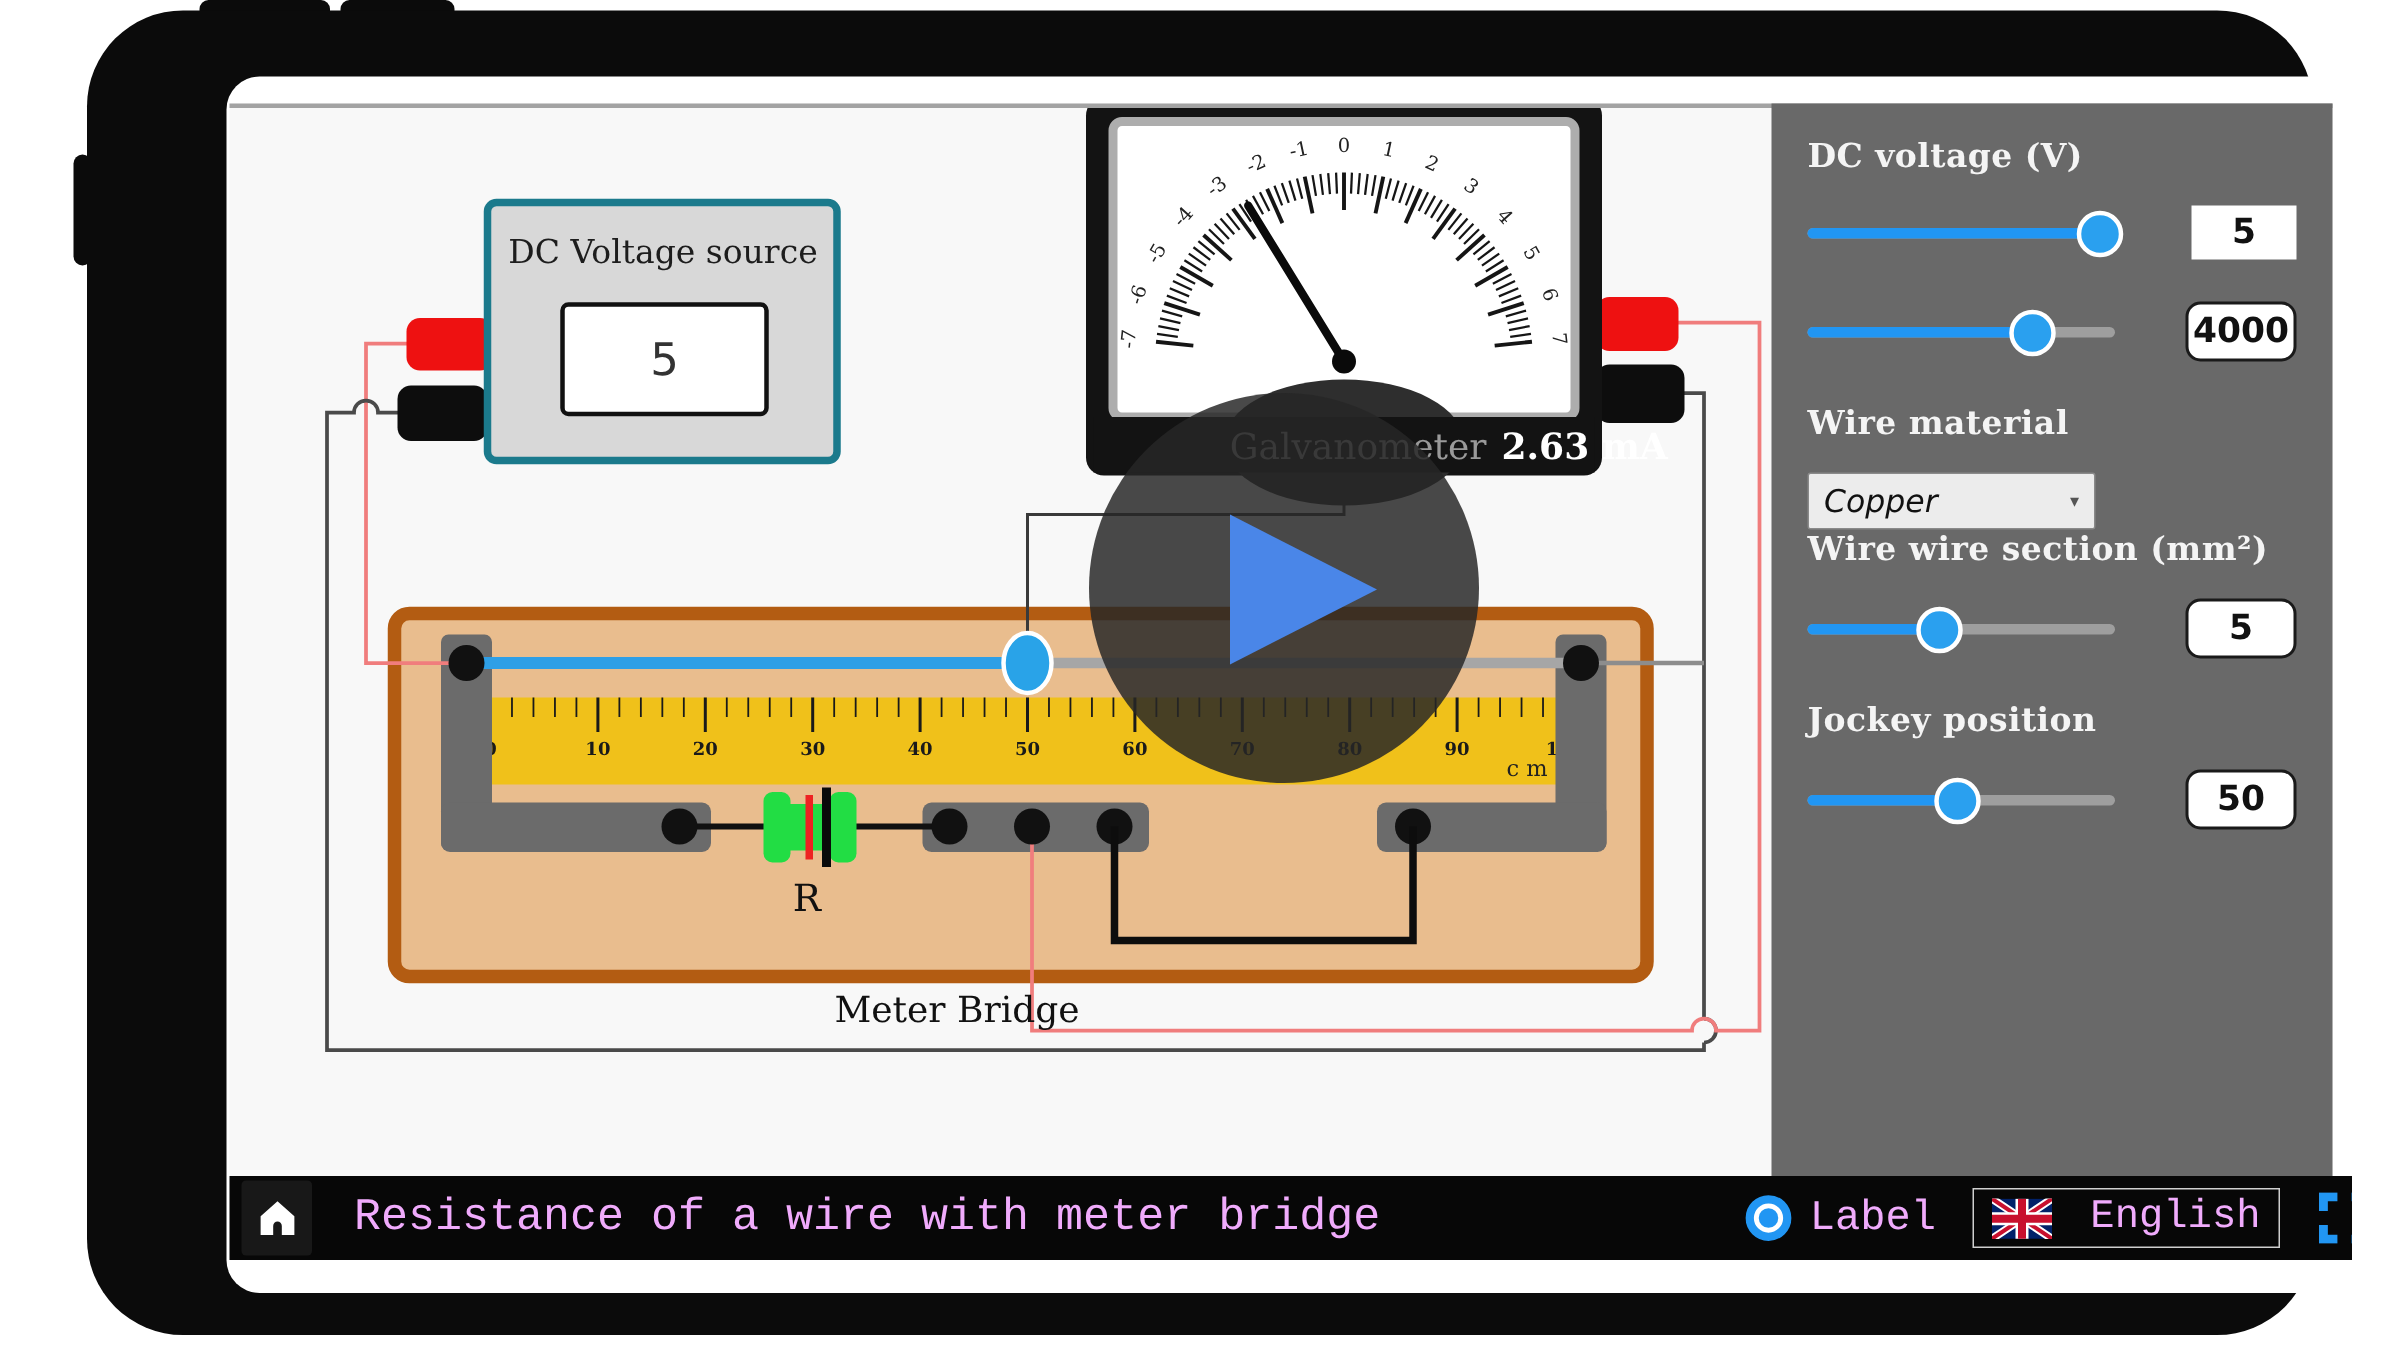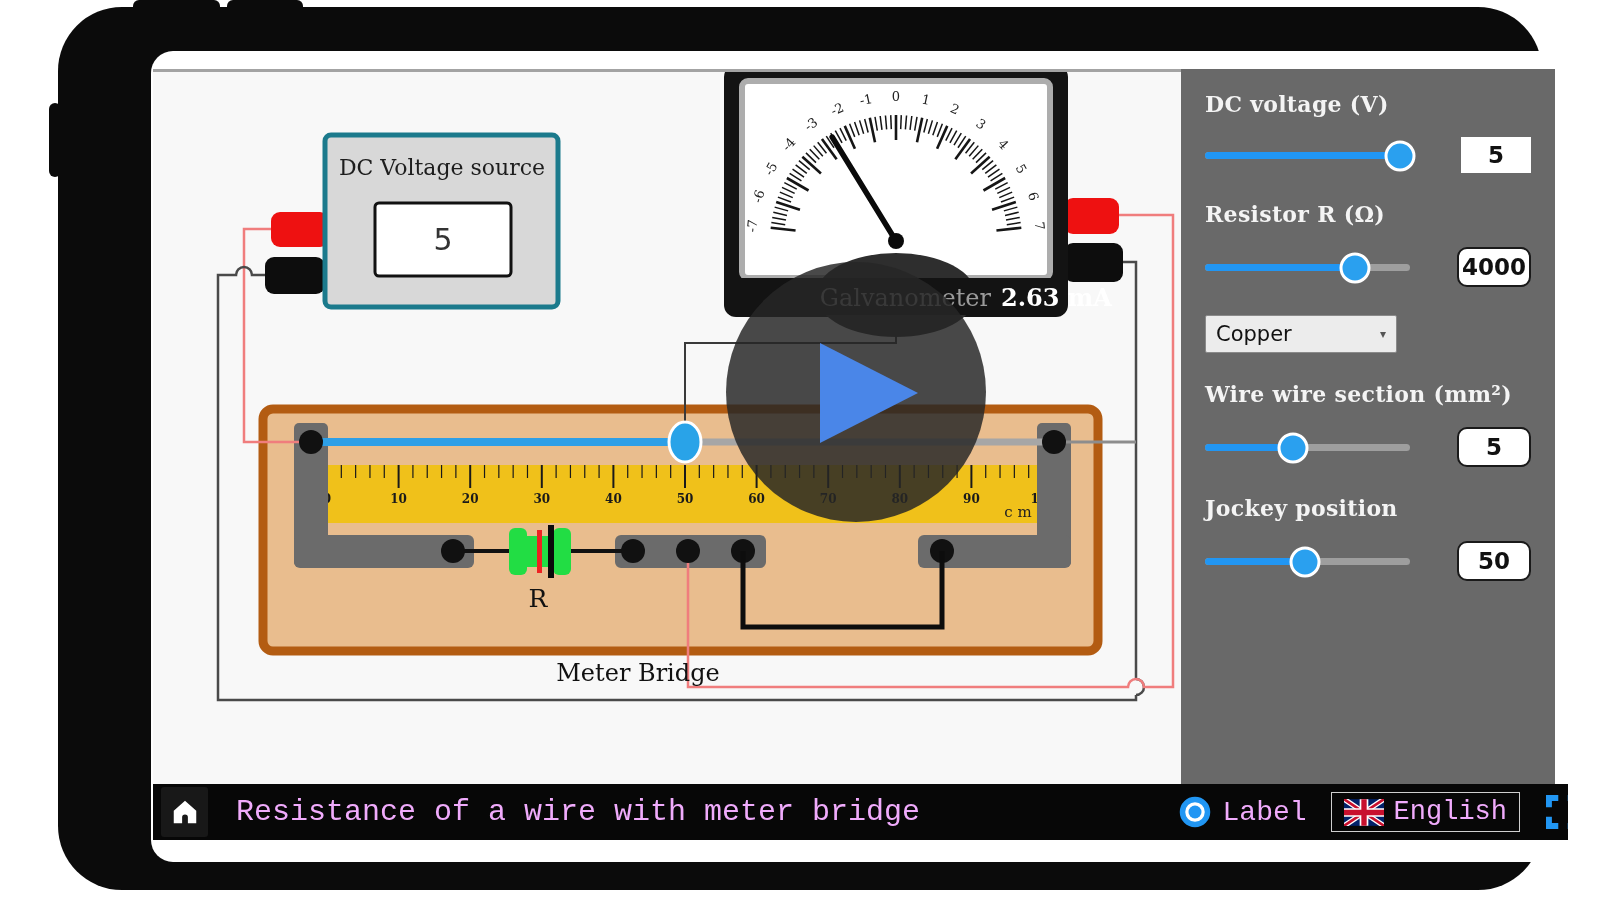--- a/index.html
+++ b/index.html
@@ -28,35 +28,35 @@
   .slider .track{position:absolute;left:0;top:12px;width:100%;height:7px;border-radius:4px;background:#9e9e9e;}
   .slider .fill{position:absolute;left:0;top:12px;height:7px;border-radius:4px;background:#2196f3;}
   .slider .thumb{position:absolute;top:15px;width:31px;height:31px;border-radius:50%;
                  background:#2aa0ef;border:3px solid #fff;box-sizing:border-box;
                  transform:translate(-50%,-50%);}
   .valbox{margin-left:auto;width:70px;height:36px;background:#fff;color:#111;
           display:flex;align-items:center;justify-content:center;
           font-family:"DejaVu Sans",sans-serif;font-weight:bold;font-size:23px;}
   .valbox.rounded{border:2px solid #1a1a1a;border-radius:10px;}
   .select{width:192px;height:38px;background:#ececec;border:1px solid #8a8a8a;border-radius:2px;
-          display:flex;align-items:center;box-sizing:border-box;padding:0 10px;margin-bottom:28px;
-          font-family:"DejaVu Sans",sans-serif;font-size:21px;color:#111;}
+          display:flex;align-items:center;box-sizing:border-box;padding:0 10px;
+          font-family:"DejaVu Sans",sans-serif;font-size:21px;color:#111;font-style:italic;}
   .select .chev{margin-left:auto;font-size:12px;color:#555;font-family:"DejaVu Sans",sans-serif;}
 
   
   .bottombar{position:absolute;left:0;top:715px;width:1525px;height:56px;background:#070707;
              display:flex;align-items:center;color:#f0abfc;font-family:Liberation Mono, monospace;}
   .home-btn{width:47px;height:50px;margin-left:8px;background:#181818;border-radius:3px;
             display:flex;align-items:center;justify-content:center;flex:0 0 auto;}
   .bar-title{font-size:30px;margin-left:28px;white-space:nowrap;}
   .bar-right{margin-left:auto;display:flex;align-items:center;margin-right:34px;}
   .label-toggle{display:flex;align-items:center;text-align:center;}
   .label-text{font-size:28px;margin-left:12px;}
   .lang-box{display:flex;align-items:center;border:1px solid #cfcfcf;padding:4px 12px;margin-left:24px;}
-  .lang-text{font-size:27px;margin-left:10px;}
+  .lang-text{font-size:27px;margin-left:26px;}
   .fs-icon{margin-left:26px;display:flex;}
   .rot-icon{margin-left:18px;display:flex;}
 </style>
 </head>
 <body>
 
 <div class="page">
   <div class="frame-btn btn-top-1"></div>
   <div class="frame-btn btn-top-2"></div>
   <div class="frame-btn btn-left"></div>
@@ -297,30 +297,30 @@
           <div class="ctrl-label">DC voltage (V)</div>
           <div class="ctrl-row">
             <div class="slider">
               <div class="track"></div>
                 <div class="fill" style="width: 95%;"></div>
               <div class="thumb" style="left: 95%; top: 15.5px;"></div>
             </div>
             <div class="valbox">5</div>
           </div>
 
-          <div class="ctrl-label">Resistor R (Ω)</div>
           <div class="ctrl-row">
             <div class="slider">
               <div class="track"></div>
                 <div class="fill" style="width: 73%;"></div>
               <div class="thumb" style="left: 73%; top: 15.5px;"></div>
             </div>
             <div class="valbox rounded">4000</div>
           </div>
 
+          <div class="ctrl-label">Wire material</div>
           <div class="select">
             <span>Copper</span>
             <span class="chev">▾</span>
           </div>
 
           <div class="ctrl-label">Wire wire section (mm²)</div>
           <div class="ctrl-row">
             <div class="slider">
               <div class="track"></div>
                 <div class="fill" style="width: 43%;"></div>

